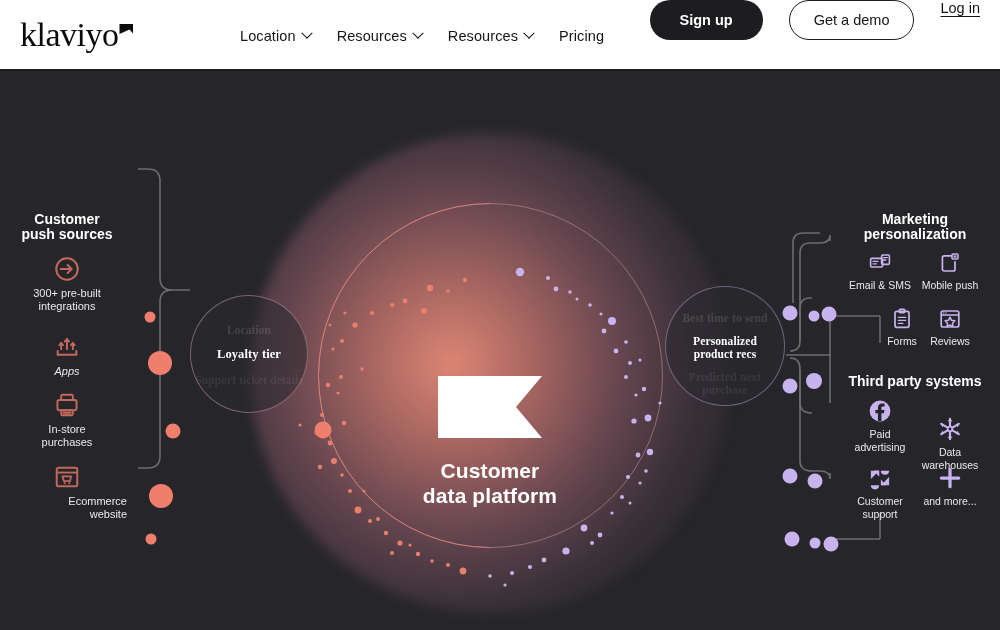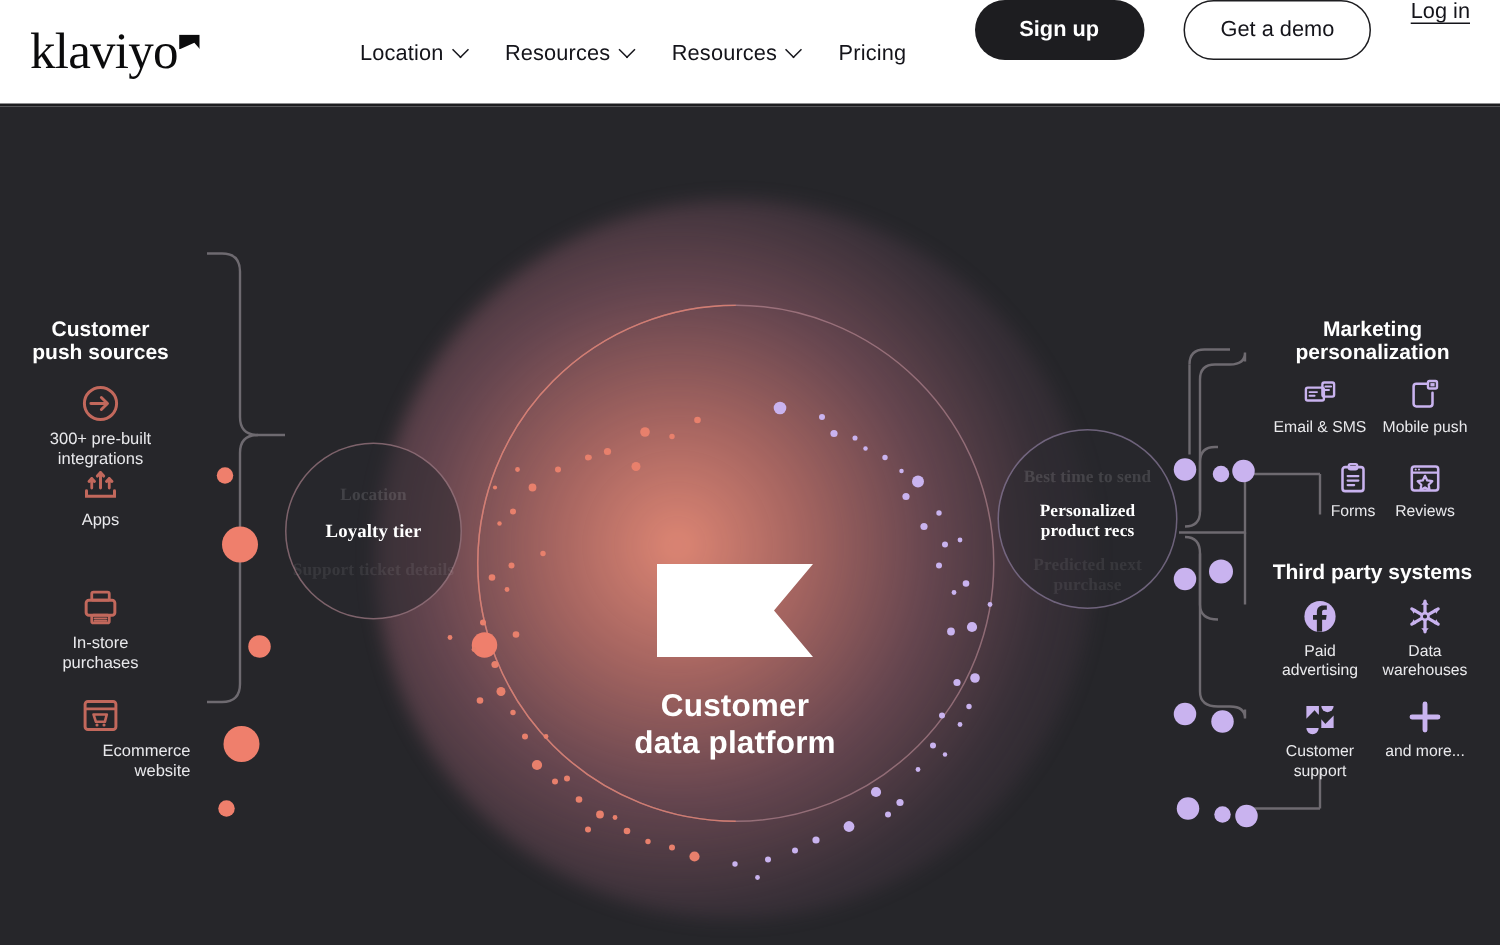--- a/index.html
+++ b/index.html
@@ -325,21 +325,21 @@
 
   <div class="src-item" style="left:7px; top:182px;">
     <svg class="ic" width="28" height="28" viewBox="0 0 24 24">
       <circle cx="12" cy="12" r="9.2" fill="none" stroke="#c2685c" stroke-width="1.7"></circle>
       <path d="M6.5 12h9M12.5 8.6L16 12l-3.5 3.4" fill="none" stroke="#c2685c" stroke-width="1.7" stroke-linecap="round" stroke-linejoin="round"></path>
     </svg>
     <div class="src-label">300+ pre-built</div>
     <div class="src-label" style="margin-top:0">integrations</div>
   </div>
 
-  <div class="src-item" style="left:7px; top:236px;">
+  <div class="src-item" style="left:7px; top:260px;font-style:italic;">
     <svg class="ic" width="28" height="28" viewBox="0 0 24 24">
       <path d="M4 15.5v3.2h16v-3.2" fill="none" stroke="#c2685c" stroke-width="1.7" stroke-linecap="round"></path>
       <path d="M7 14V8.5M7 8.5l-1.6 1.8M7 8.5l1.6 1.8" fill="none" stroke="#c2685c" stroke-width="1.6" stroke-linecap="round"></path>
       <path d="M12 14V5.2M12 5.2l-1.8 2M12 5.2l1.8 2" fill="none" stroke="#c2685c" stroke-width="1.7" stroke-linecap="round"></path>
       <path d="M17 14V8.5M17 8.5l-1.6 1.8M17 8.5l1.6 1.8" fill="none" stroke="#c2685c" stroke-width="1.6" stroke-linecap="round"></path>
     </svg>
     <div class="src-label">Apps</div>
   </div>
 
   <div class="src-item" style="left:7px; top:318px;">
@@ -415,21 +415,21 @@
 
   <div class="rt-item" style="left:838px; top:325px;">
     <svg class="ic" width="26" height="26" viewBox="0 0 24 24">
       <circle cx="12" cy="12" r="9.6" fill="#c9b3ef"></circle>
       <path d="M13.3 21.3v-7.3h2.4l.4-2.9h-2.8V9.3c0-.8.25-1.4 1.45-1.4H16.2V5.3c-.27-.04-1.2-.12-2.3-.12-2.27 0-3.83 1.38-3.83 3.93v2.0H7.7v2.9h2.37v7.3z" fill="#26262a"></path>
     </svg>
     <div class="rt-label">Paid</div>
     <div class="rt-label" style="margin-top:0">advertising</div>
   </div>
 
-  <div class="rt-item" style="left:908px; top:325px;">
+  <div class="rt-item" style="left:908px; top:343px;">
     <svg class="ic" width="26" height="26" viewBox="0 0 24 24">
       <g stroke="#c9b3ef" stroke-width="2" stroke-linecap="round">
         <path d="M12 2.6v18.8M3.9 7.3l16.2 9.4M20.1 7.3L3.9 16.7"></path>
       </g>
       <g fill="#c9b3ef">
         <path d="M12 2.2l2.3 2.6h-4.6zM12 21.8l-2.3-2.6h4.6z"></path>
         <path d="M3.3 7.0l3.4.35-1.7 2.95zM20.7 17.0l-3.4-.35 1.7-2.95z"></path>
         <path d="M20.7 7.0l-1.7 3.3-1.7-2.95zM3.3 17.0l1.7-3.3 1.7 2.95z"></path>
       </g>
       <circle cx="12" cy="12" r="2.1" fill="#26262a" stroke="#c9b3ef" stroke-width="1.6"></circle>

